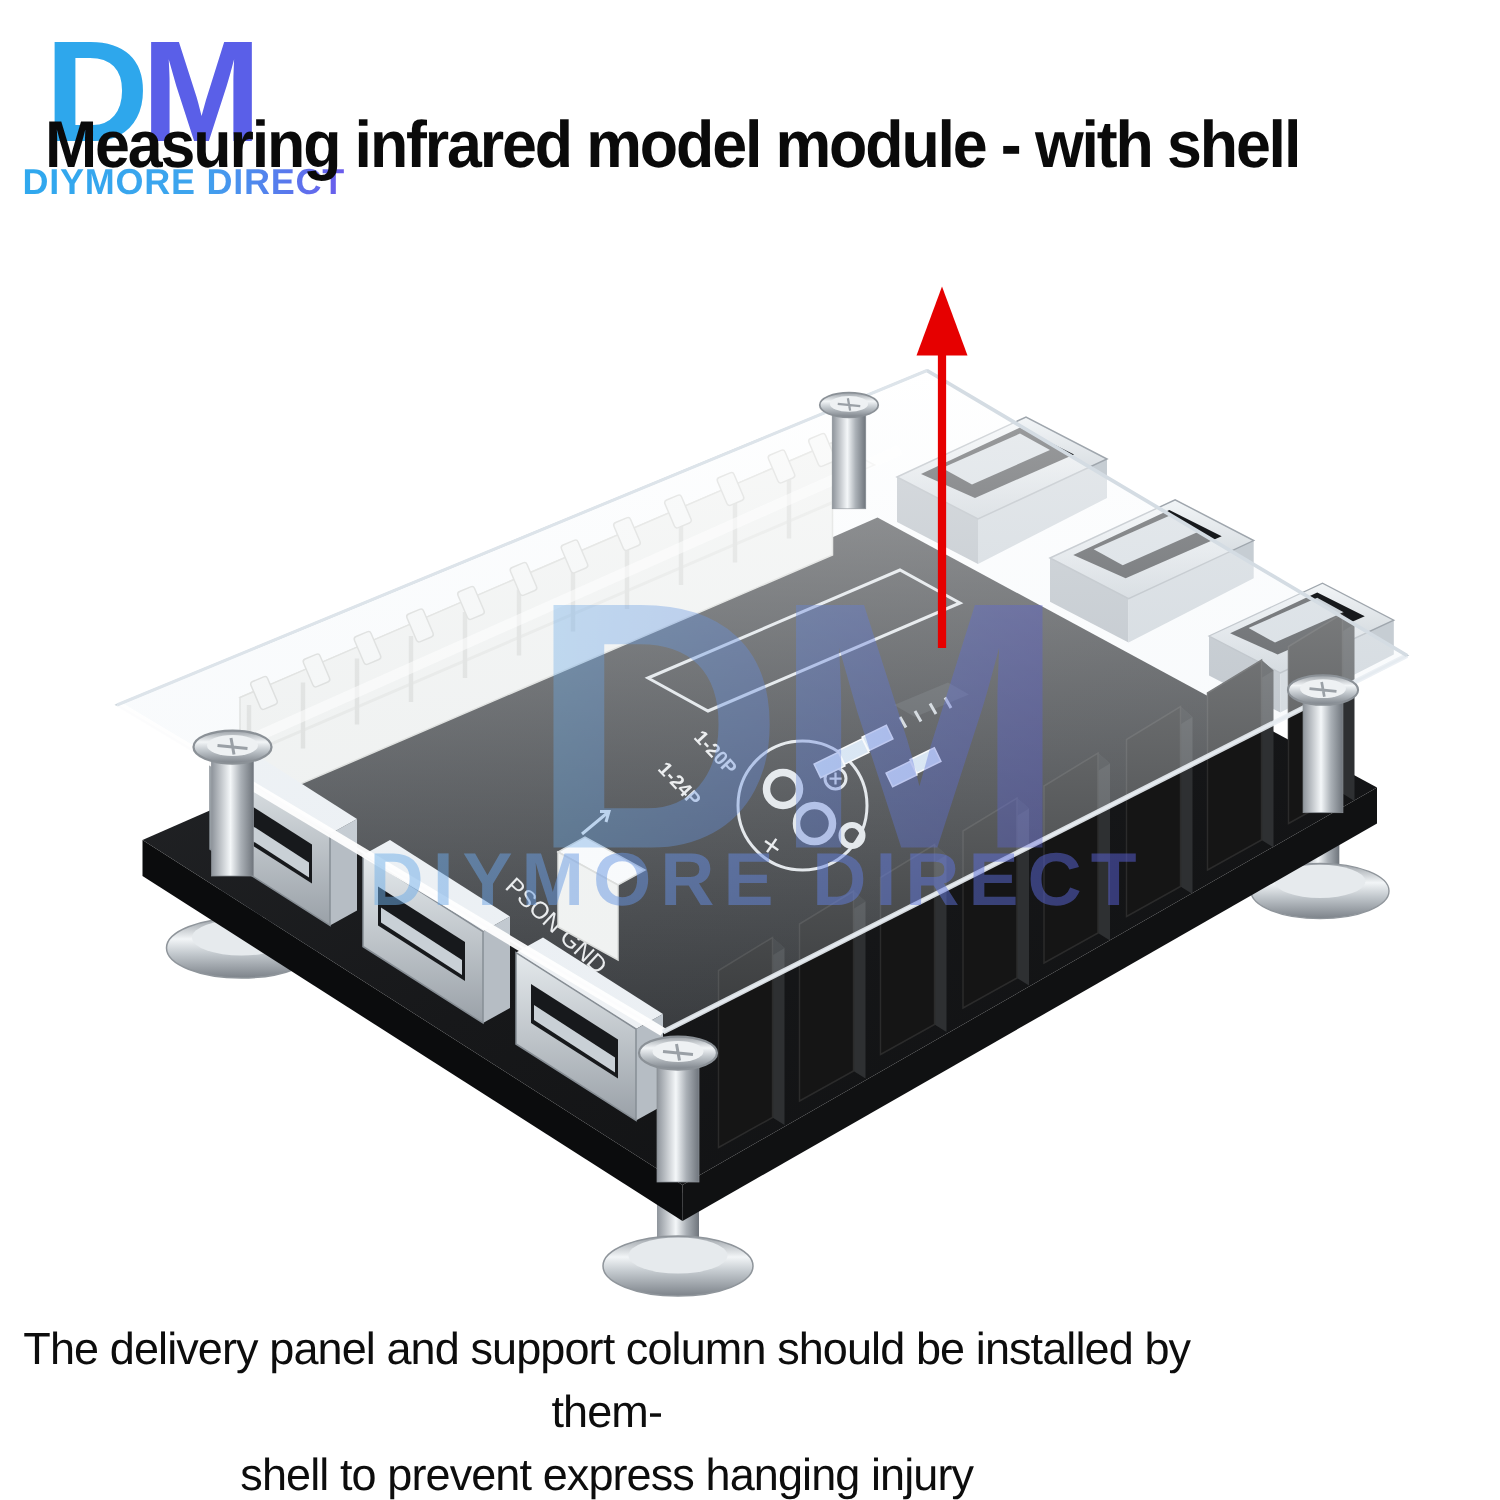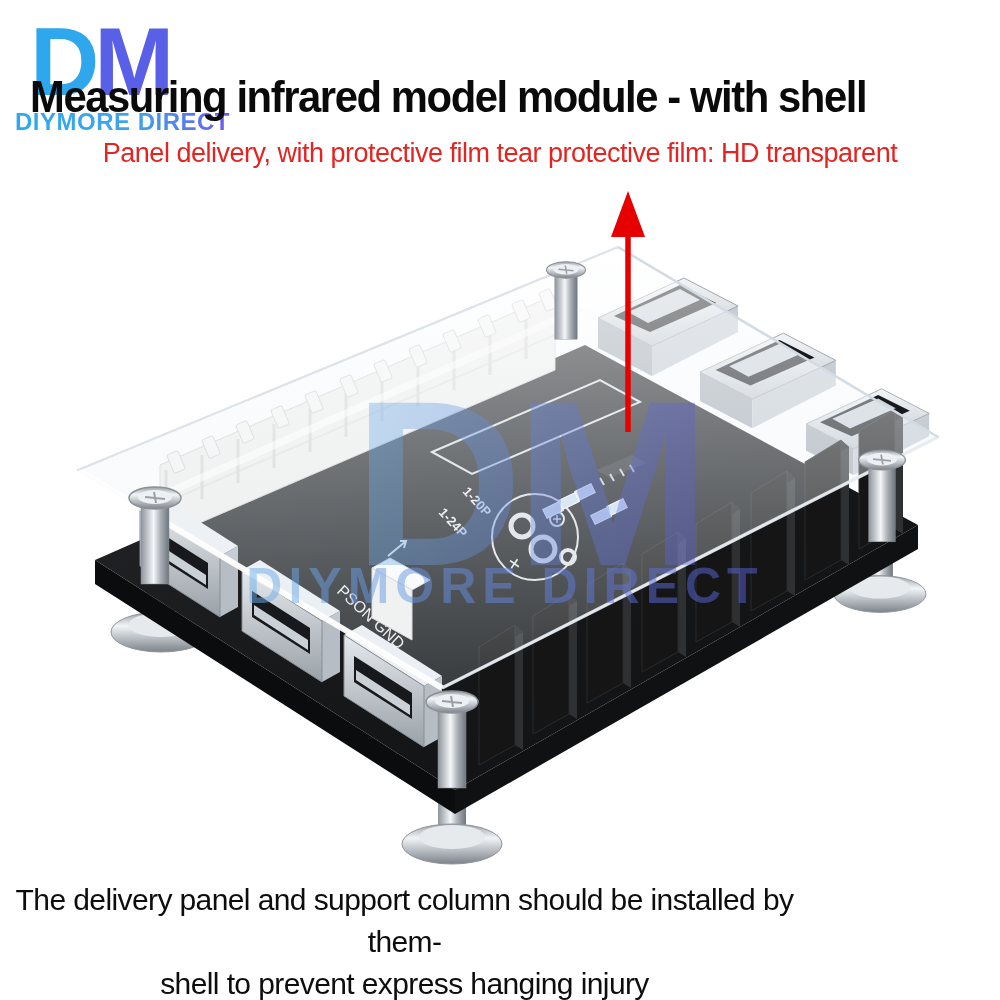--- a/index.html
+++ b/index.html
@@ -27,21 +27,20 @@
 <body>
 
 <div class="stage">
 
   <div class="layer logo">
     <span class="d">D</span><span class="m">M</span>
   </div>
   <div class="layer brandname">DIYMORE DIRECT</div>
 
   <div class="layer title">Measuring infrared model module - with shell</div>
-  <div class="layer subtitle">Panel delivery, with protective film tear protective film: HD transparent</div>
 
   <svg class="photo" viewBox="0 0 1000 1000">
     <defs>
       <linearGradient id="gradChrome" x1="0" y1="0" x2="0" y2="1">
         <stop offset="0" stop-color="#9aa0a6"></stop>
           <stop offset=".35" stop-color="#f2f5f7"></stop>
         <stop offset=".6" stop-color="#c2c8cd"></stop>
           <stop offset="1" stop-color="#7d838a"></stop>
       </linearGradient>
       <linearGradient id="gradChromeH" x1="0" y1="0" x2="1" y2="0">

